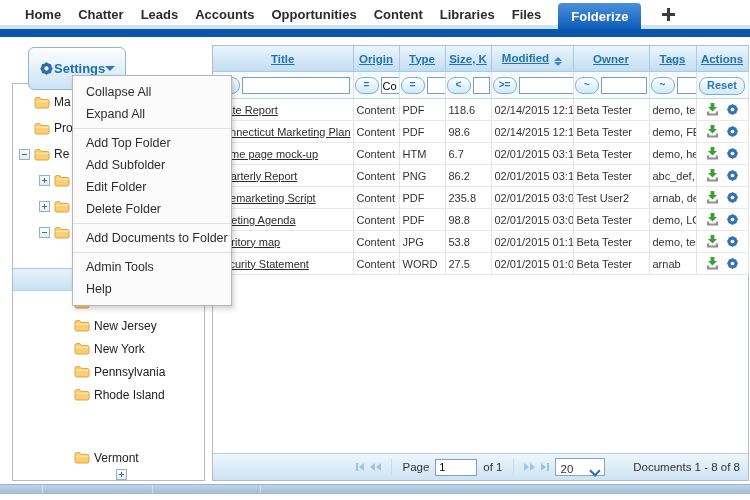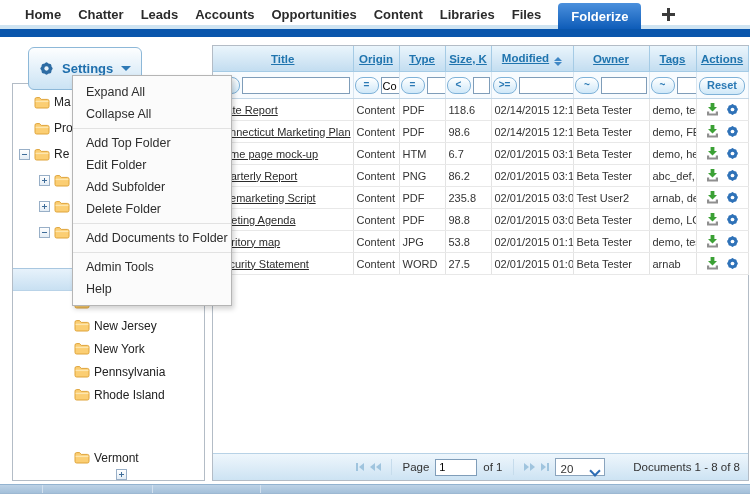--- a/index.html
+++ b/index.html
@@ -16,21 +16,21 @@
   .tab-active{align-self:flex-end;height:26px;display:flex;align-items:center;padding:0 13px;
        background:linear-gradient(180deg,#4b90dd,#0e5cb8);color:#fff;font-size:13px;font-weight:bold;
        border-radius:4px 4px 0 0;white-space:nowrap;}
   .plus-tab{position:relative;width:13px;height:13px;margin-left:4px;}
   .plus-tab::before,.plus-tab::after{content:"";position:absolute;background:#3c3c3c;}
   .plus-tab::before{left:5px;top:0;width:3px;height:13px;}
   .plus-tab::after{left:0;top:5px;width:13px;height:3px;}
 
   
   .settings-btn{position:absolute;left:28px;top:47px;height:43px;padding:0 10px;display:flex;
-       align-items:center;gap:8px;background:linear-gradient(180deg,#fdfeff,#cbe3f4);
+       align-items:center;gap:0;background:linear-gradient(180deg,#fdfeff,#cbe3f4);
        border:1px solid #8db8d8;border-radius:6px;z-index:5;cursor:default;box-sizing:border-box;}
   .settings-btn .lbl{font-size:13px;font-weight:bold;color:#1f6fad;}
   .caret{width:0;height:0;border-left:5px solid transparent;border-right:5px solid transparent;
        border-top:5px solid #2e79b5;}
 
   
   .tree-panel{position:absolute;left:12px;top:83px;width:193px;height:398px;background:#fff;
        border:1px solid #b3bcc6;box-sizing:border-box;overflow:hidden;z-index:1;}
   .tree{padding-top:5px;}
   .trow{display:flex;align-items:center;gap:4px;box-sizing:border-box;}
@@ -590,27 +590,27 @@
       <span class="psel">
         <span>20</span>
         <span class="chev"></span>
       </span>
       <span class="summary">Documents 1 - 8 of 8</span>
     </div>
   </div>
 
   <div class="menu" id="menu">
       <div class="grp">
+        <div class="item">Collapse All</div>
         <div class="item">Expand All</div>
-        <div class="item">Collapse All</div>
       </div>
       <div class="grp">
         <div class="item">Add Top Folder</div>
+        <div class="item">Add Subfolder</div>
         <div class="item">Edit Folder</div>
-        <div class="item">Add Subfolder</div>
         <div class="item">Delete Folder</div>
       </div>
       <div class="grp">
         <div class="item">Add Documents to Folder</div>
       </div>
       <div class="grp">
         <div class="item">Admin Tools</div>
         <div class="item">Help</div>
       </div>
     </div>

